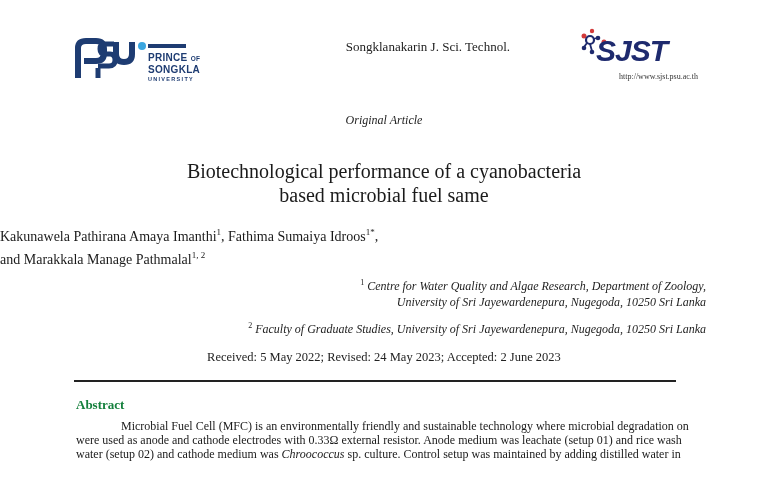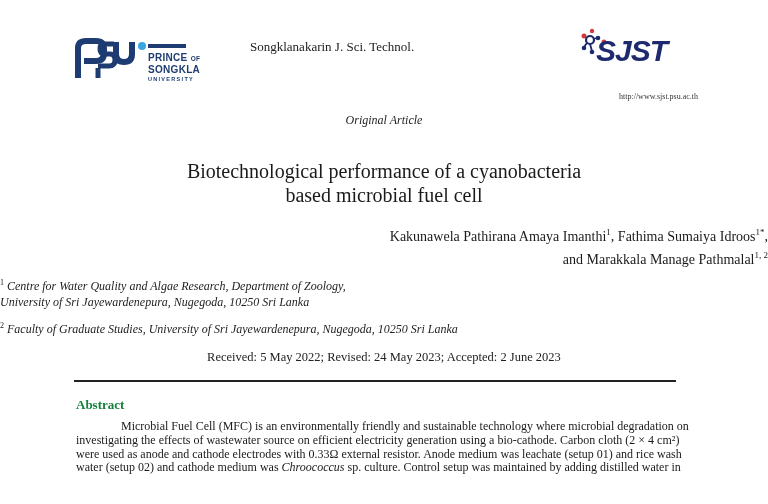--- a/index.html
+++ b/index.html
@@ -9,31 +9,31 @@
   .psu-logo { left:74px; top:38px; width:130px; height:44px; }
   .psu-mark { left:0; top:0; width:62px; height:42px; }
   .psu-dot { left:64px; top:4px; width:8px; height:8px; border-radius:50%; background:#3aa6e0; }
   .psu-bar { left:74px; top:6px; width:38px; height:4px; background:#1e3c72; }
   .psu-text { left:74px; top:14px; font-family:"Liberation Sans", sans-serif; font-weight:bold; color:#1e3c72; line-height:11px; }
   .psu-text .l1 { font-size:10px; letter-spacing:0.3px; display:block; }
   .psu-text .l1 small { font-size:6.5px; }
   .psu-text .l2 { font-size:10px; letter-spacing:0.3px; display:block; }
   .psu-text .l3 { font-size:5.5px; letter-spacing:1.3px; display:block; line-height:8px; }
   
-  .journal { left:250px; top:38px; width:260px; text-align:left; font-size:13px; line-height:17px; color:#222; }
+  .journal { left:250px; top:38px; width:260px; text-align:right; font-size:13px; line-height:17px; color:#222; }
   
   .sjst-logo { left:574px; top:28px; width:110px; height:60px; }
   .sjst-word { left:22px; top:6px; font-family:"Liberation Sans", sans-serif; font-weight:bold; font-style:italic; font-size:30px; color:#1e2a6e; letter-spacing:-1px; }
-  .sjst-url { left:10px; top:64px; font-size:8px; color:#333;padding-left:35px; }
+  .sjst-url { left:10px; top:44px; font-size:8px; color:#333;padding-left:35px; }
   
   .art-type { left:0; width:768px; top:113px; text-align:center; font-style:italic; font-size:12px; color:#222; }
   .title { left:0; width:768px; top:159px; text-align:center; font-size:20px; line-height:24px; color:#1a1a1a; }
-  .authors { left:0; width:768px; top:223px; text-align:right; font-size:14px; line-height:18px; color:#1a1a1a; }
+  .authors { left:0; width:768px; top:223px; text-align:left; font-size:14px; line-height:18px; color:#1a1a1a; }
   .authors sup { font-size:9px; }
-  .aff { left:0; width:706px; text-align:left; font-style:italic; font-size:12px; line-height:16px; color:#222; }
+  .aff { left:0; width:706px; text-align:right; font-style:italic; font-size:12px; line-height:16px; color:#222; }
   .aff sup { font-size:8px; font-style:normal; }
   .aff1 { top:275px; }
   .aff2 { top:318px; }
   .dates { left:0; width:768px; top:350px; text-align:center; font-size:12.5px; color:#222; }
   .rule { left:74px; top:380px; width:602px; height:2px; background:#222; }
   .abs-head { left:76px; top:397px; font-weight:bold; font-size:13px; color:#15803d; }
   .abstract { left:76px; top:420px; width:600px; font-size:12px; line-height:13.8px; text-align:justify; color:#1a1a1a; }
   .abstract .line { display:block; white-space:nowrap; text-align:justify; text-align-last:justify; }
   .abstract .indent { padding-left:45px; }
 </style>
@@ -74,21 +74,21 @@
     <line x1="9" y1="15" x2="6" y2="19" stroke="#1e2a6e" stroke-width="1.8"></line>
   </svg>
   <div class="abs sjst-word">SJST</div>
   <div class="abs sjst-url">http://www.sjst.psu.ac.th</div>
 </div>
 
 <div class="abs art-type">Original Article</div>
 
 <div class="abs title">
   <div>Biotechnological performance of a cyanobacteria</div>
-  <div>based microbial fuel cell</div>
+  <div>based microbial fuel same</div>
 </div>
 
 <div class="abs authors">
   <div>
     <span>Kakunawela Pathirana Amaya Imanthi</span><sup>1</sup><span>, </span><span>Fathima Sumaiya Idroos</span><sup>1*</sup><span>,</span>
   </div>
   <div>
     <span>and </span><span>Marakkala Manage Pathmalal</span><sup>1, 2</sup>
   </div>
 </div>
@@ -101,16 +101,15 @@
   <div><sup>2</sup><span> Faculty of Graduate Studies, University of Sri Jayewardenepura, Nugegoda, 10250 Sri Lanka</span></div>
 </div>
 
 <div class="abs dates">Received: 5 May 2022; Revised: 24 May 2023; Accepted: 2 June 2023</div>
 
 <div class="abs rule"></div>
 
 <div class="abs abs-head">Abstract</div>
 <div class="abs abstract">
   <span class="line indent">Microbial Fuel Cell (MFC) is an environmentally friendly and sustainable technology where microbial degradation on</span>
-  <span class="line">investigating the effects of wastewater source on efficient electricity generation using a bio-cathode. Carbon cloth (2 × 4 cm²)</span>
   <span class="line">were used as anode and cathode electrodes with 0.33Ω external resistor. Anode medium was leachate (setup 01) and rice wash</span>
   <span class="line"><span>water (setup 02) and cathode medium was </span><i>Chroococcus</i><span> sp. culture. Control setup was maintained by adding distilled water in</span></span>
 </div>
 
 </body></html>

